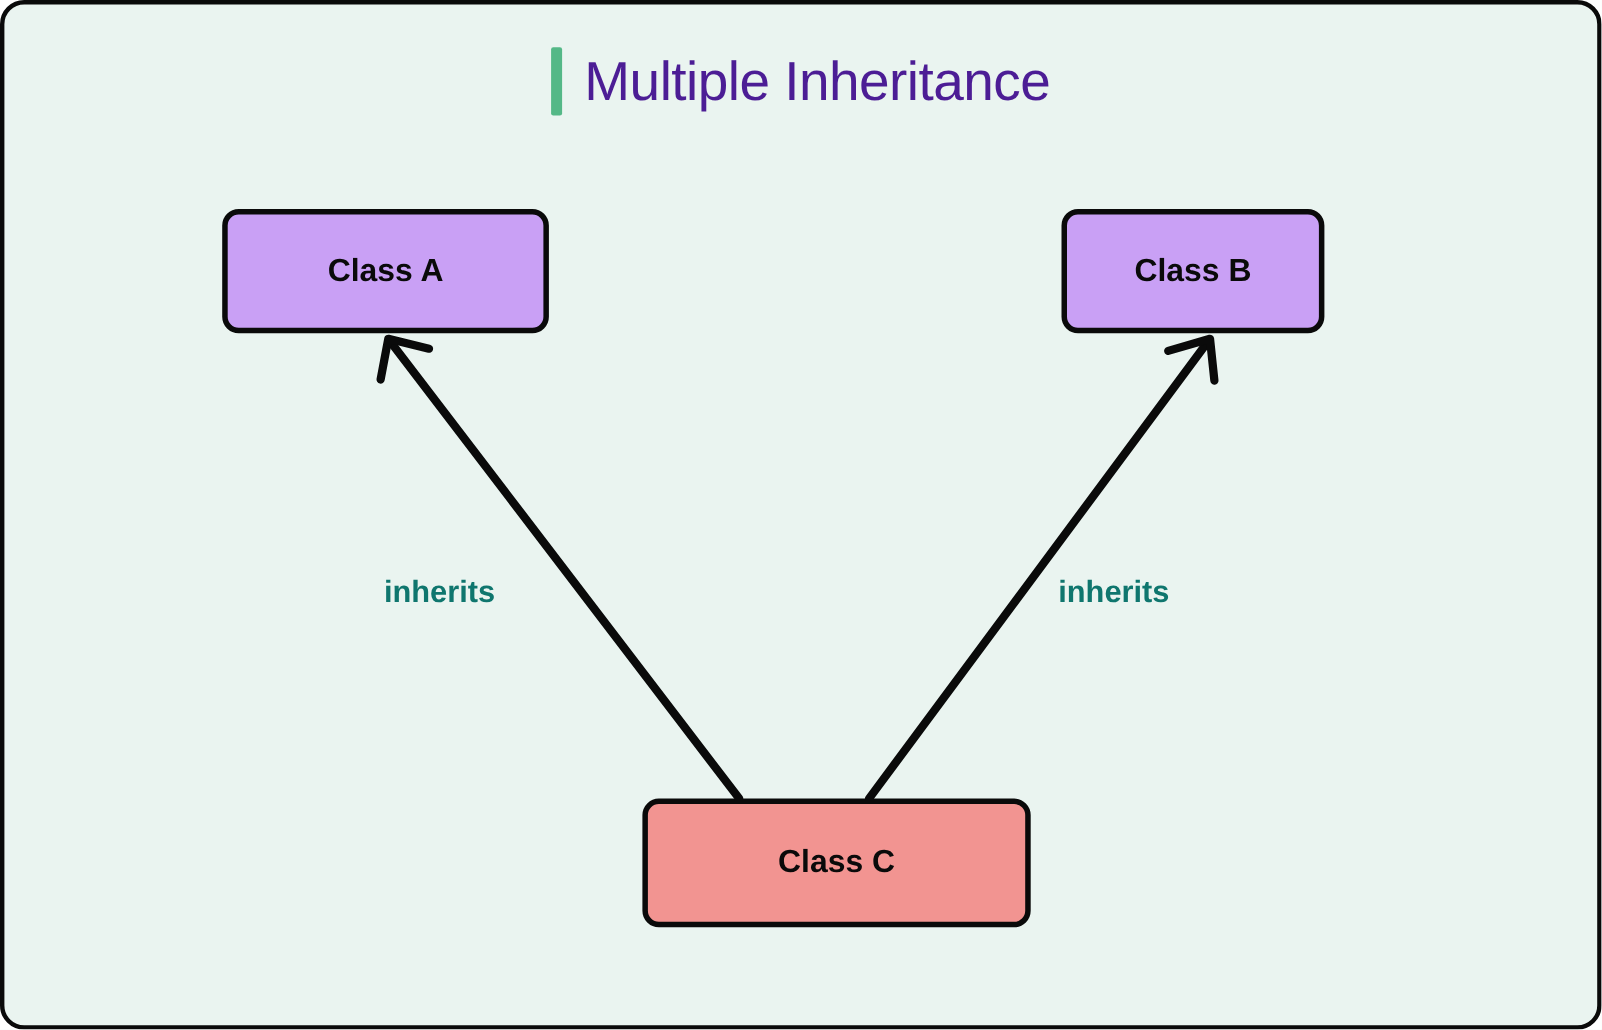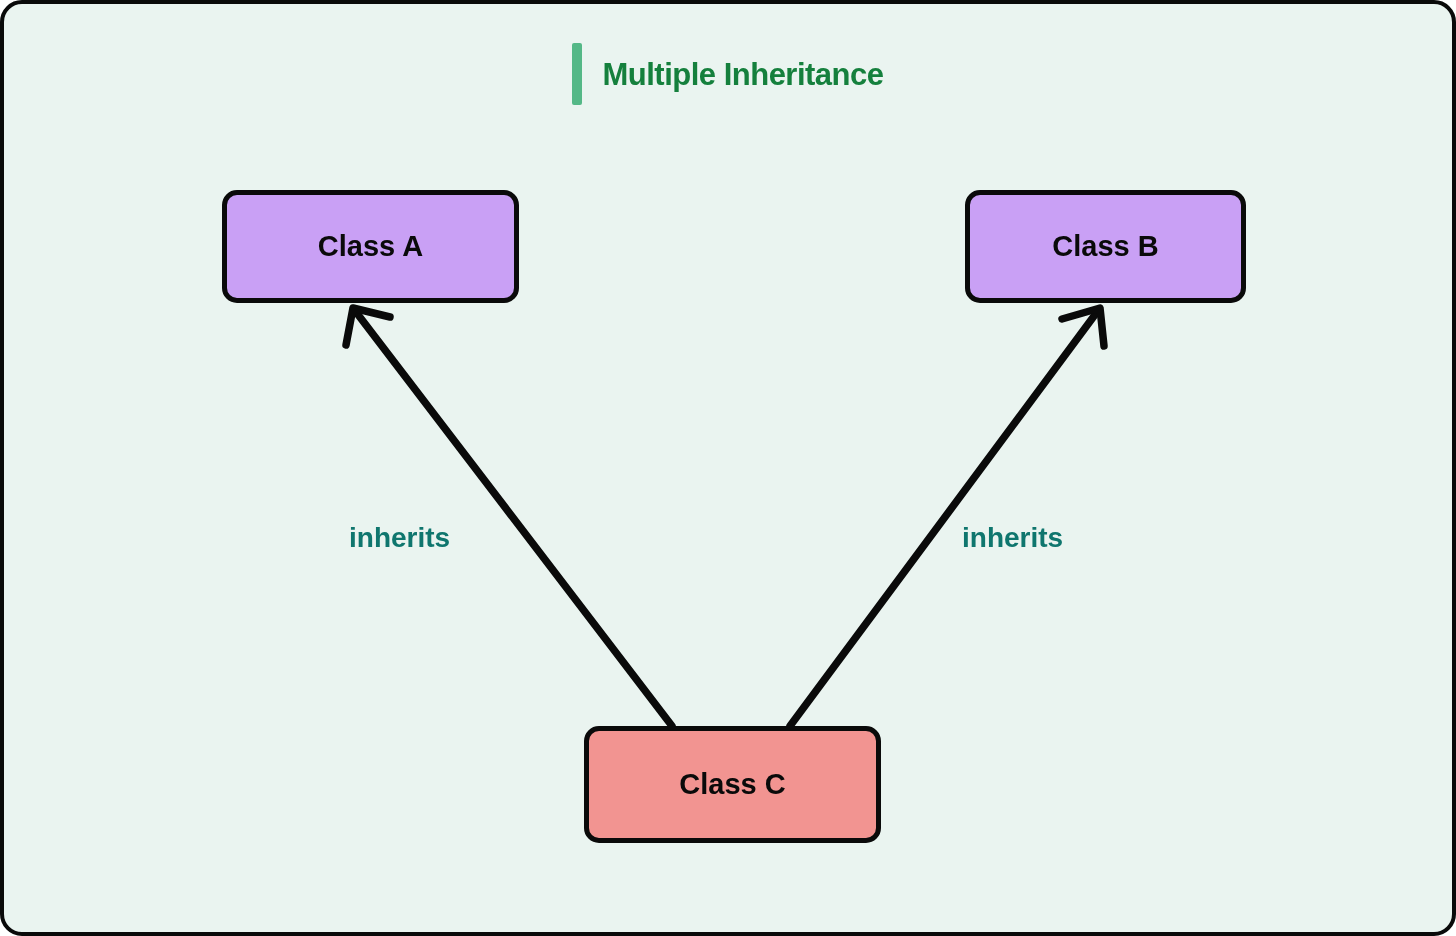--- a/index.html
+++ b/index.html
@@ -38,23 +38,23 @@
     gap: 20px;
   }
   #title-accent {
     width: 10px;
     height: 62px;
     background: #54b887;
     border-radius: 2px;
     flex: 0 0 auto;
   }
   #title-text {
-    font-size: 31px;
-    font-weight: 700;
-    color: #15803d;
+    font-size: 50px;
+    font-weight: 400;
+    color: #4c1d95;
     letter-spacing: -0.5px;
     white-space: nowrap;
     line-height: 1;
   }
 
   
   #edges {
     position: absolute;
     left: 0;
     top: 0;
@@ -80,33 +80,32 @@
     line-height: 1;
     white-space: nowrap;
   }
 
   #node-a {
     left: 198px;
     top: 186px;
     width: 297px;
     height: 113px;
     background: #c9a0f5;
-    margin-left: 20px;
   }
   #node-b {
     left: 961px;
     top: 186px;
-    width: 281px;
+    width: 239px;
     height: 113px;
     background: #c9a0f5;
   }
   #node-c {
     left: 580px;
     top: 722px;
-    width: 297px;
+    width: 353px;
     height: 117px;
     background: #f29491;
   }
 
   
   .edge-label {
     position: absolute;
     font-size: 28px;
     font-weight: 700;
     color: #0f766e;

